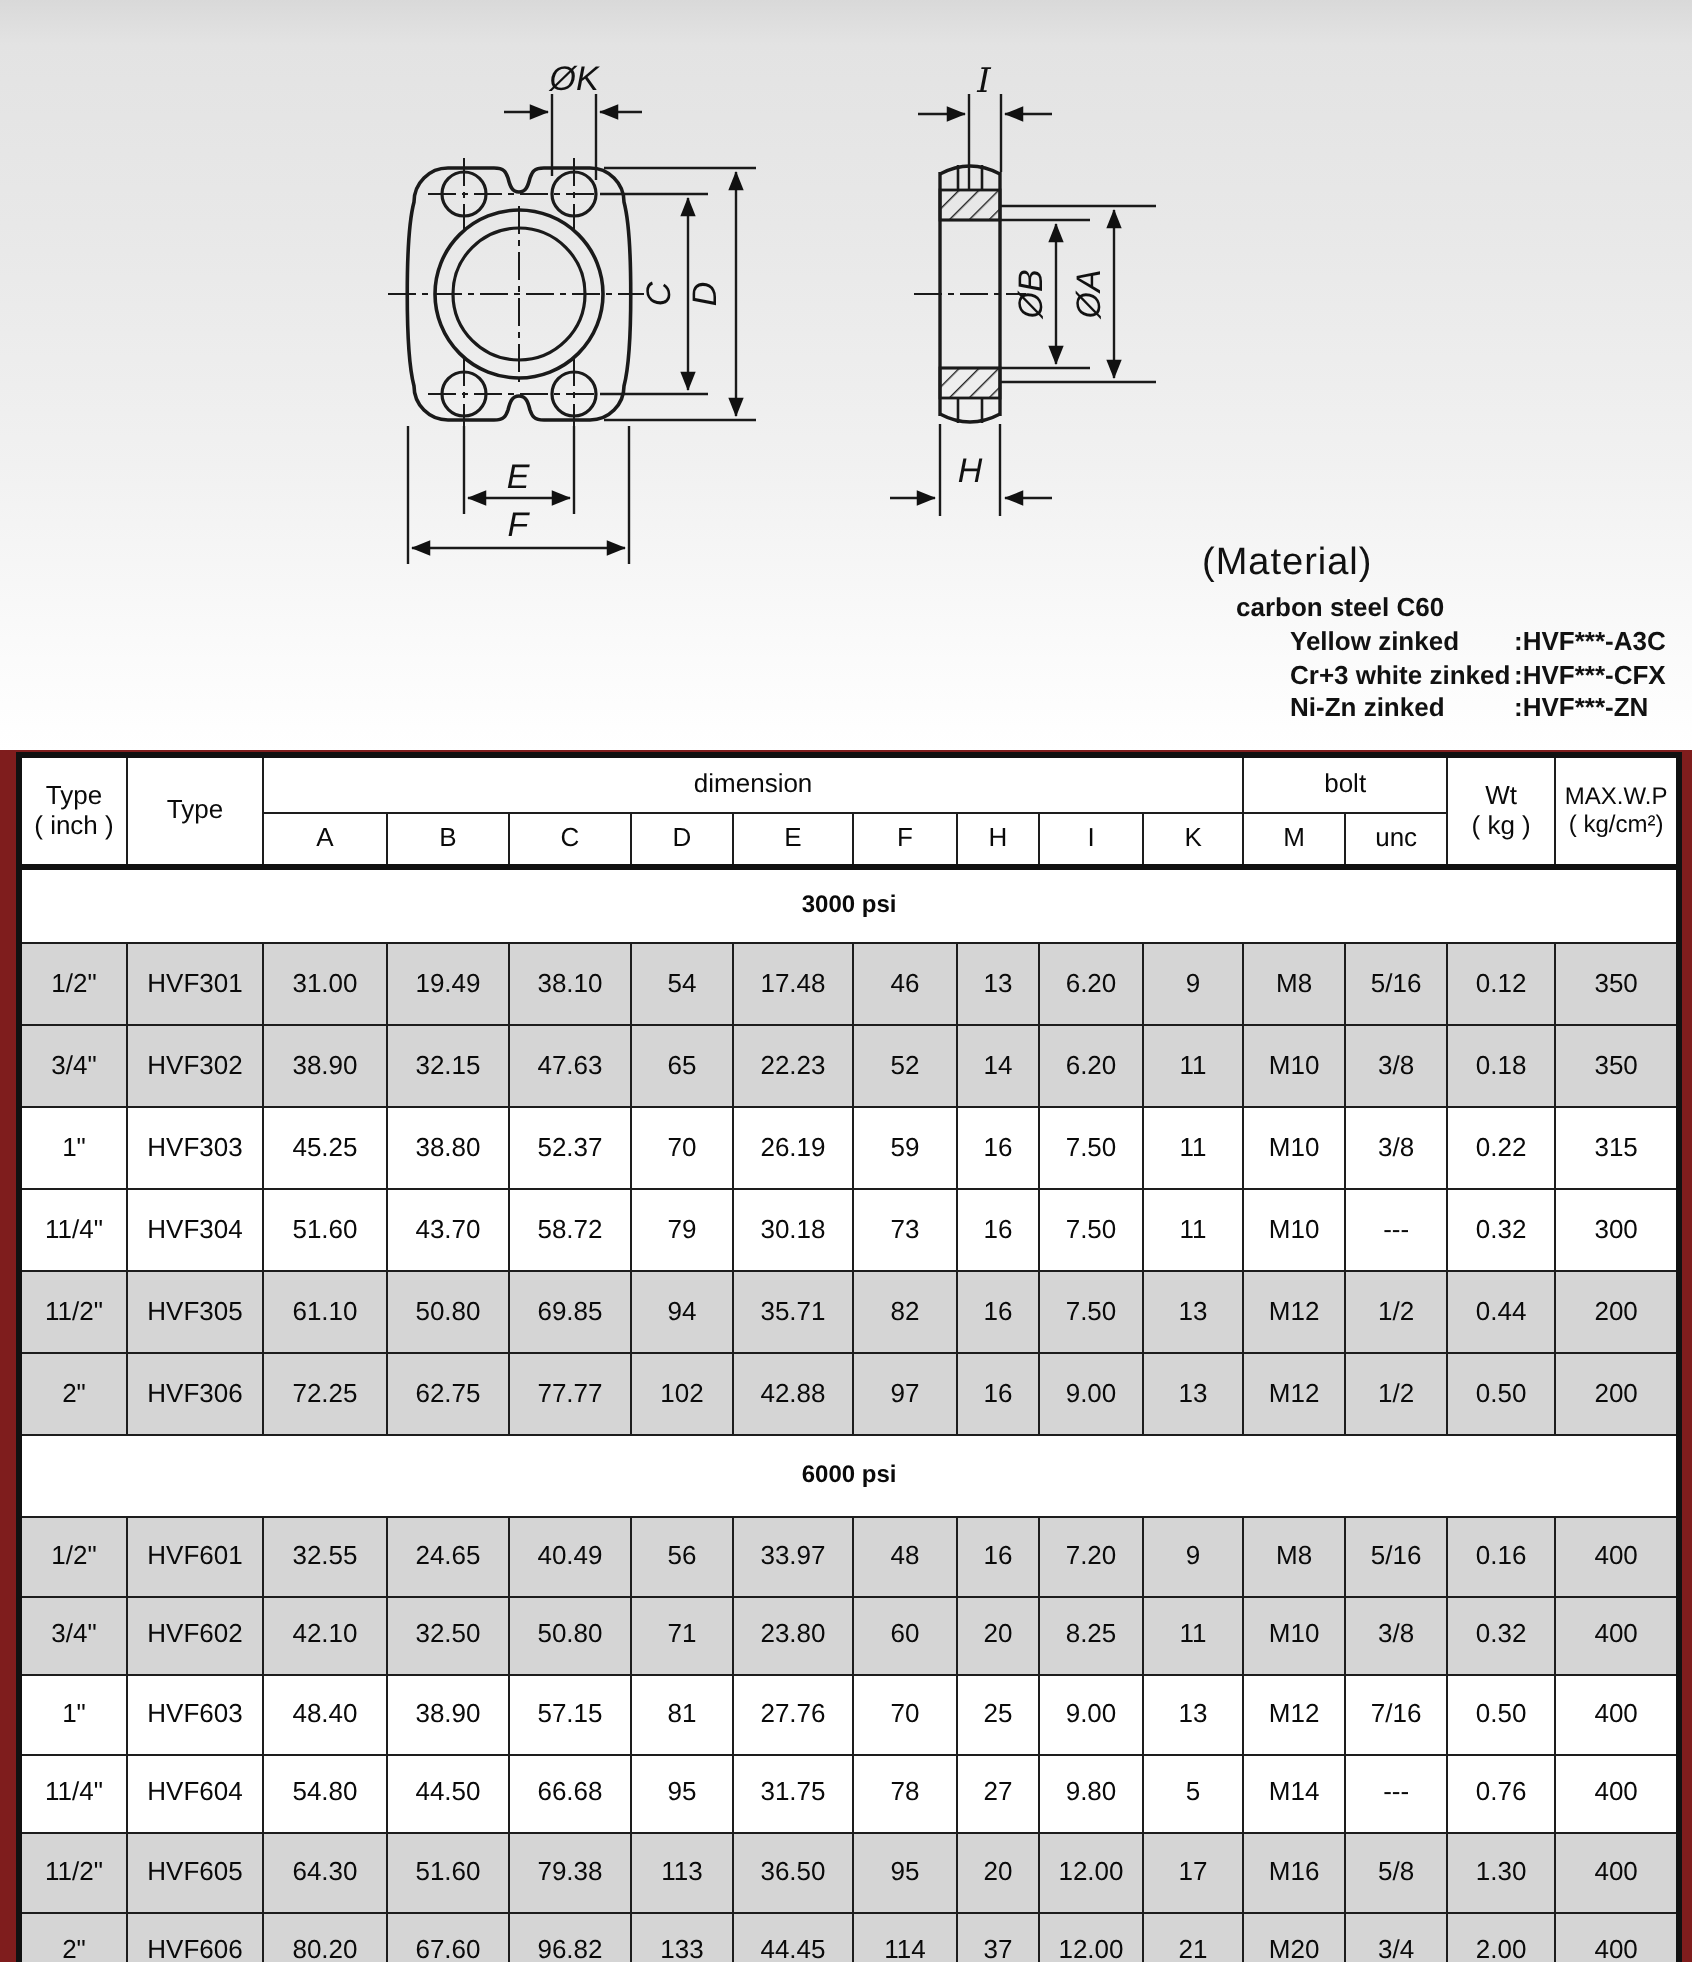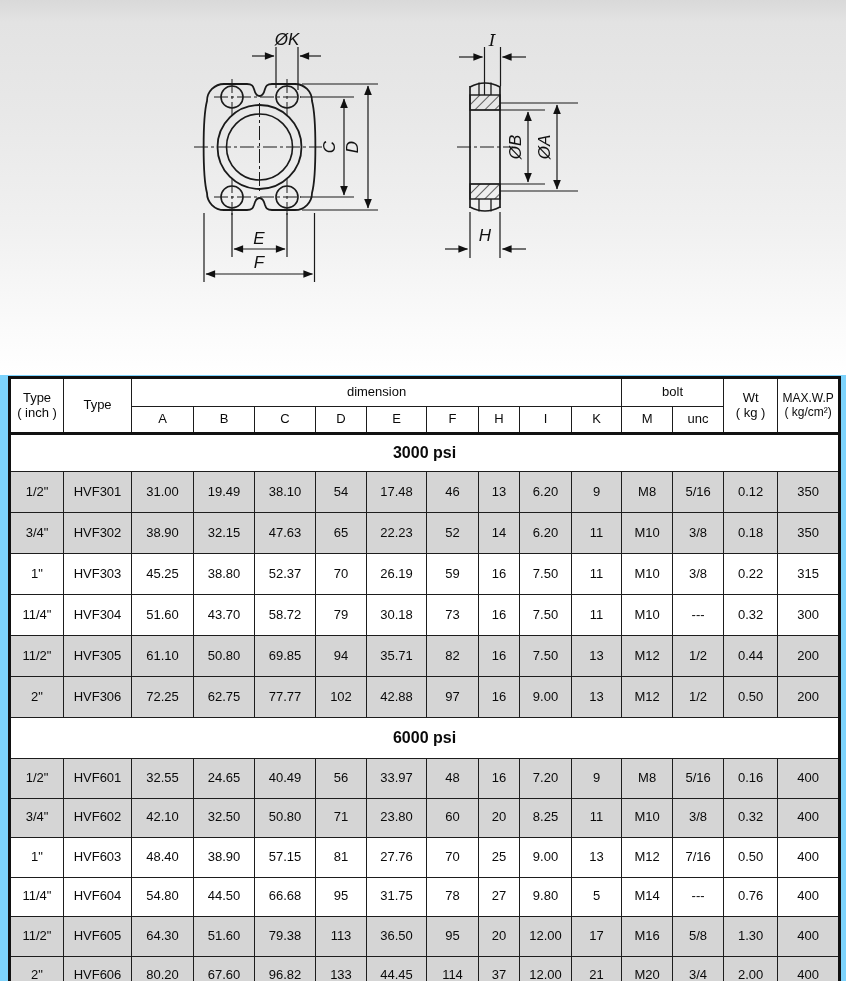--- a/index.html
+++ b/index.html
@@ -1,16 +1,16 @@
 <!DOCTYPE html>
 <html><head>
 <meta charset="utf-8">
 <style>
   html,body{margin:0;padding:0;background:#fff;}
-  .stage{position:relative;width:846px;height:981px;background:#7dd3fc;overflow:hidden;
+  .stage{position:relative;width:846px;height:981px;background:#7f1d1d;overflow:hidden;
          font-family:"Liberation Sans",sans-serif;color:#0a0a0a;}
   .drawing-area{position:absolute;left:0;top:0;width:846px;height:375px;
     background:linear-gradient(180deg,#d9d9d9 0,#e3e3e3 6%,#e8e8e8 30%,#f1f1f1 62%,#fbfbfb 88%,#ffffff 100%);}
   .drawing-area svg{position:absolute;left:0;top:0;}
   .dim-label{font:italic 17px "Liberation Sans",sans-serif;fill:#111;}
   .dim-label-serif{font:italic 17px "DejaVu Serif",serif;fill:#111;}
   
   .material{position:absolute;left:601px;top:271px;width:245px;color:#111;}
   .material .head{font-size:19px;font-weight:normal;letter-spacing:.5px;}
   .material .base{font-size:13px;font-weight:bold;margin:3px 0 2px 17px;}
@@ -22,21 +22,21 @@
   table.spec{border-collapse:collapse;table-layout:fixed;width:830px;background:#fff;}
   table.spec{border:3px solid #111;}
   .spec th,.spec td{border:1px solid #1d1d1d;text-align:center;vertical-align:middle;
     padding:0;font-size:13px;font-weight:normal;color:#0a0a0a;line-height:1.15;}
   .spec tr.hdr1 th{height:27px;}
   .spec tr.hdr2 th{height:25px;}
   .spec tr.hdr2 th{border-bottom:3px solid #111;}
   .spec th.rspan{border-bottom:3px solid #111;}
   .spec th.small{font-size:12px;}
   .multiline{white-space:pre-line;}
-  .spec tr.psi td{font-weight:bold;font-size:16px;background:#fff;}
+  .spec tr.psi td{font-weight:bold;font-size:12px;background:#fff;}
   .spec tr.psi.sec0 td{height:36px;}
   .spec tr.psi.sec1 td{height:40px;}
   .spec tr.drow.sec0 td{height:40px;}
   .spec tr.drow.sec1 td{height:38.5px;}
   .spec tr.shaded td{background:#d5d5d5;}
 </style>
 </head>
 <body>
 
 <div class="stage">
@@ -164,20 +164,36 @@
 
         <g stroke="none" fill="#111">
           <text class="dim-label-serif" x="492" y="46" text-anchor="middle">I</text>
           <text class="dim-label" transform="translate(521,147) rotate(-90)" text-anchor="middle">ØB</text>
           <text class="dim-label" transform="translate(550,147) rotate(-90)" text-anchor="middle">ØA</text>
           <text class="dim-label" x="485" y="241" text-anchor="middle">H</text>
         </g>
       </g>
     </svg>
 
+    <div class="material">
+      <div class="head">(Material)</div>
+      <div class="base">carbon steel  C60</div>
+      <div class="fin">
+        <span class="nm">Yellow zinked</span>
+        <span class="cd">:HVF***-A3C</span>
+      </div>
+      <div class="fin">
+        <span class="nm">Cr+3 white zinked</span>
+        <span class="cd">:HVF***-CFX</span>
+      </div>
+      <div class="fin">
+        <span class="nm">Ni-Zn zinked</span>
+        <span class="cd">:HVF***-ZN</span>
+      </div>
+    </div>
   </div>
 
   <div class="table-wrap">
     <table class="spec">
       <colgroup>
         <col style="width:54px">
           <col style="width:68px">
           <col style="width:62px">
           <col style="width:61px">
         <col style="width:61px">

